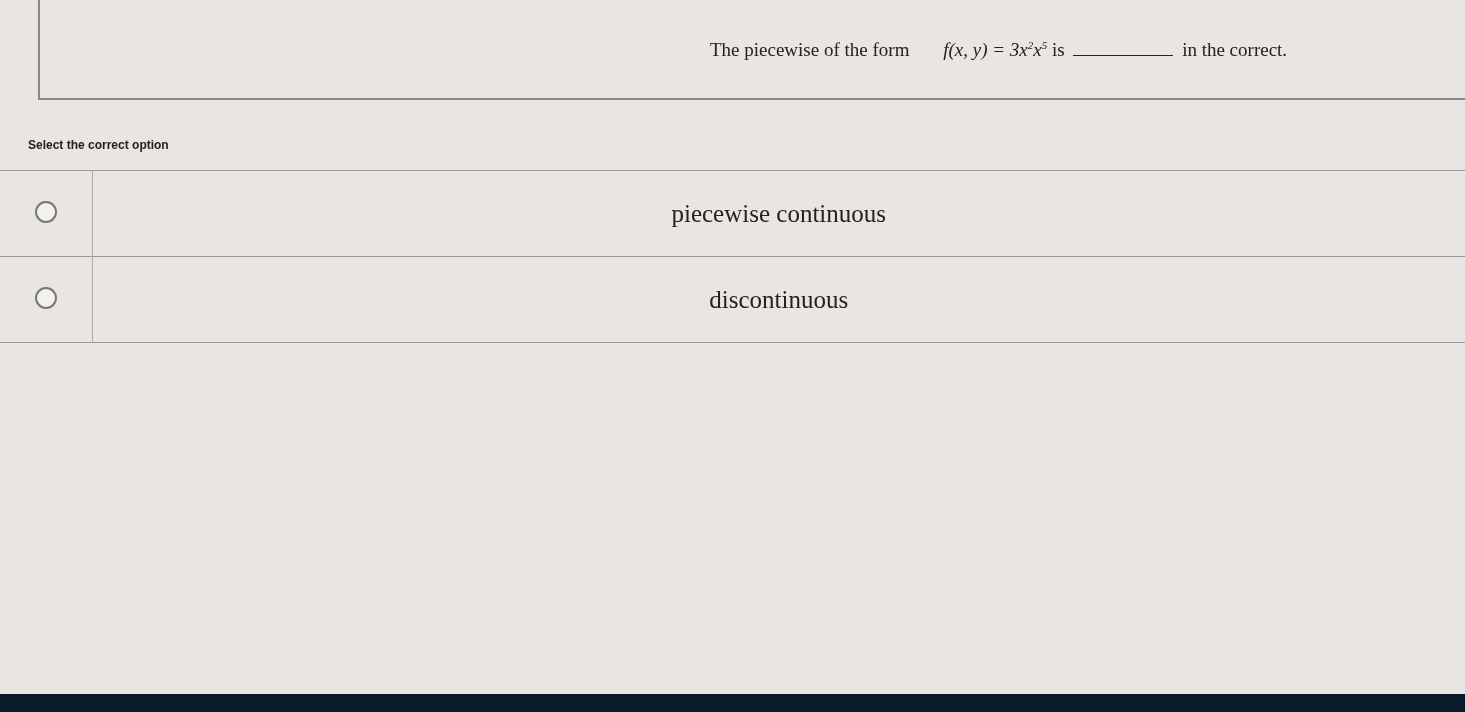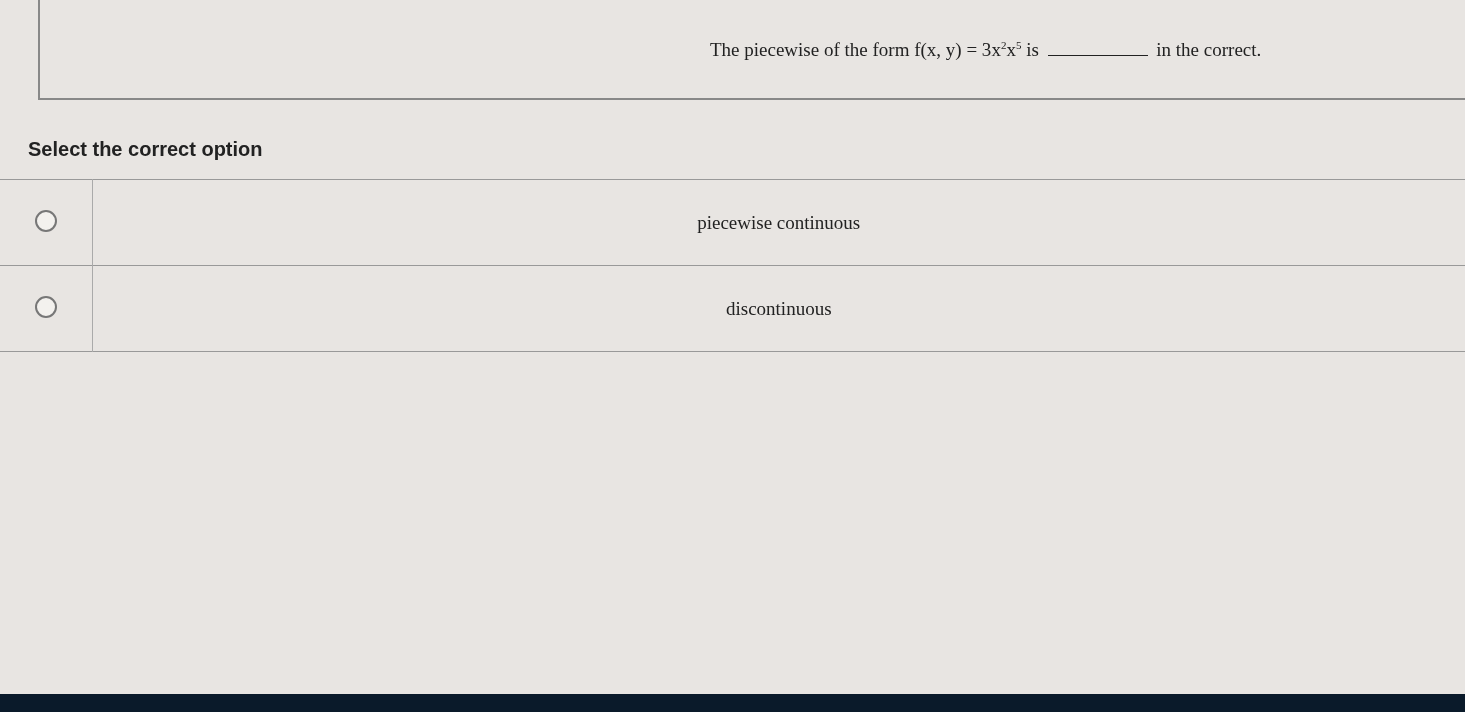--- a/index.html
+++ b/index.html
@@ -23,58 +23,60 @@
       height: 100px;
       display: flex;
       align-items: center;
       padding-left: 670px;
     }
     .question-text {
       font-size: 19px;
       color: #222;
     }
     .question-text .math {
+      font-style: italic;
+      margin-left: 29px;
     }
     .question-text sup {
       font-size: 11px;
       vertical-align: super;
     }
     .blank {
       display: inline-block;
       border-bottom: 1px solid #222;
       width: 100px;
       height: 1em;
       vertical-align: baseline;
       margin: 0 4px;
     }
     .instruction {
       font-family: Arial, Helvetica, sans-serif;
       font-weight: bold;
-      font-size: 20px;
+      font-size: 12px;
       color: #222;
       margin: 38px 4px 18px 28px;
     }
     .options-table {
       width: 100%;
       border-collapse: collapse;
     }
     .options-table tr {
       border-top: 1px solid #999;
       border-bottom: 1px solid #999;
     }
     .options-table td.radio-cell {
       width: 92px;
       border-right: 1px solid #aaa;
       text-align: center;
       vertical-align: middle;
       height: 86px;
     }
     .options-table td.label-cell {
       text-align: center;
-      font-size: 19px;
+      font-size: 25px;
       color: #222;
       vertical-align: middle;
     }
     .radio-circle {
       display: inline-block;
       width: 22px;
       height: 22px;
       border: 2px solid #777;
       border-radius: 50%;
       background: #f3f1ee;

